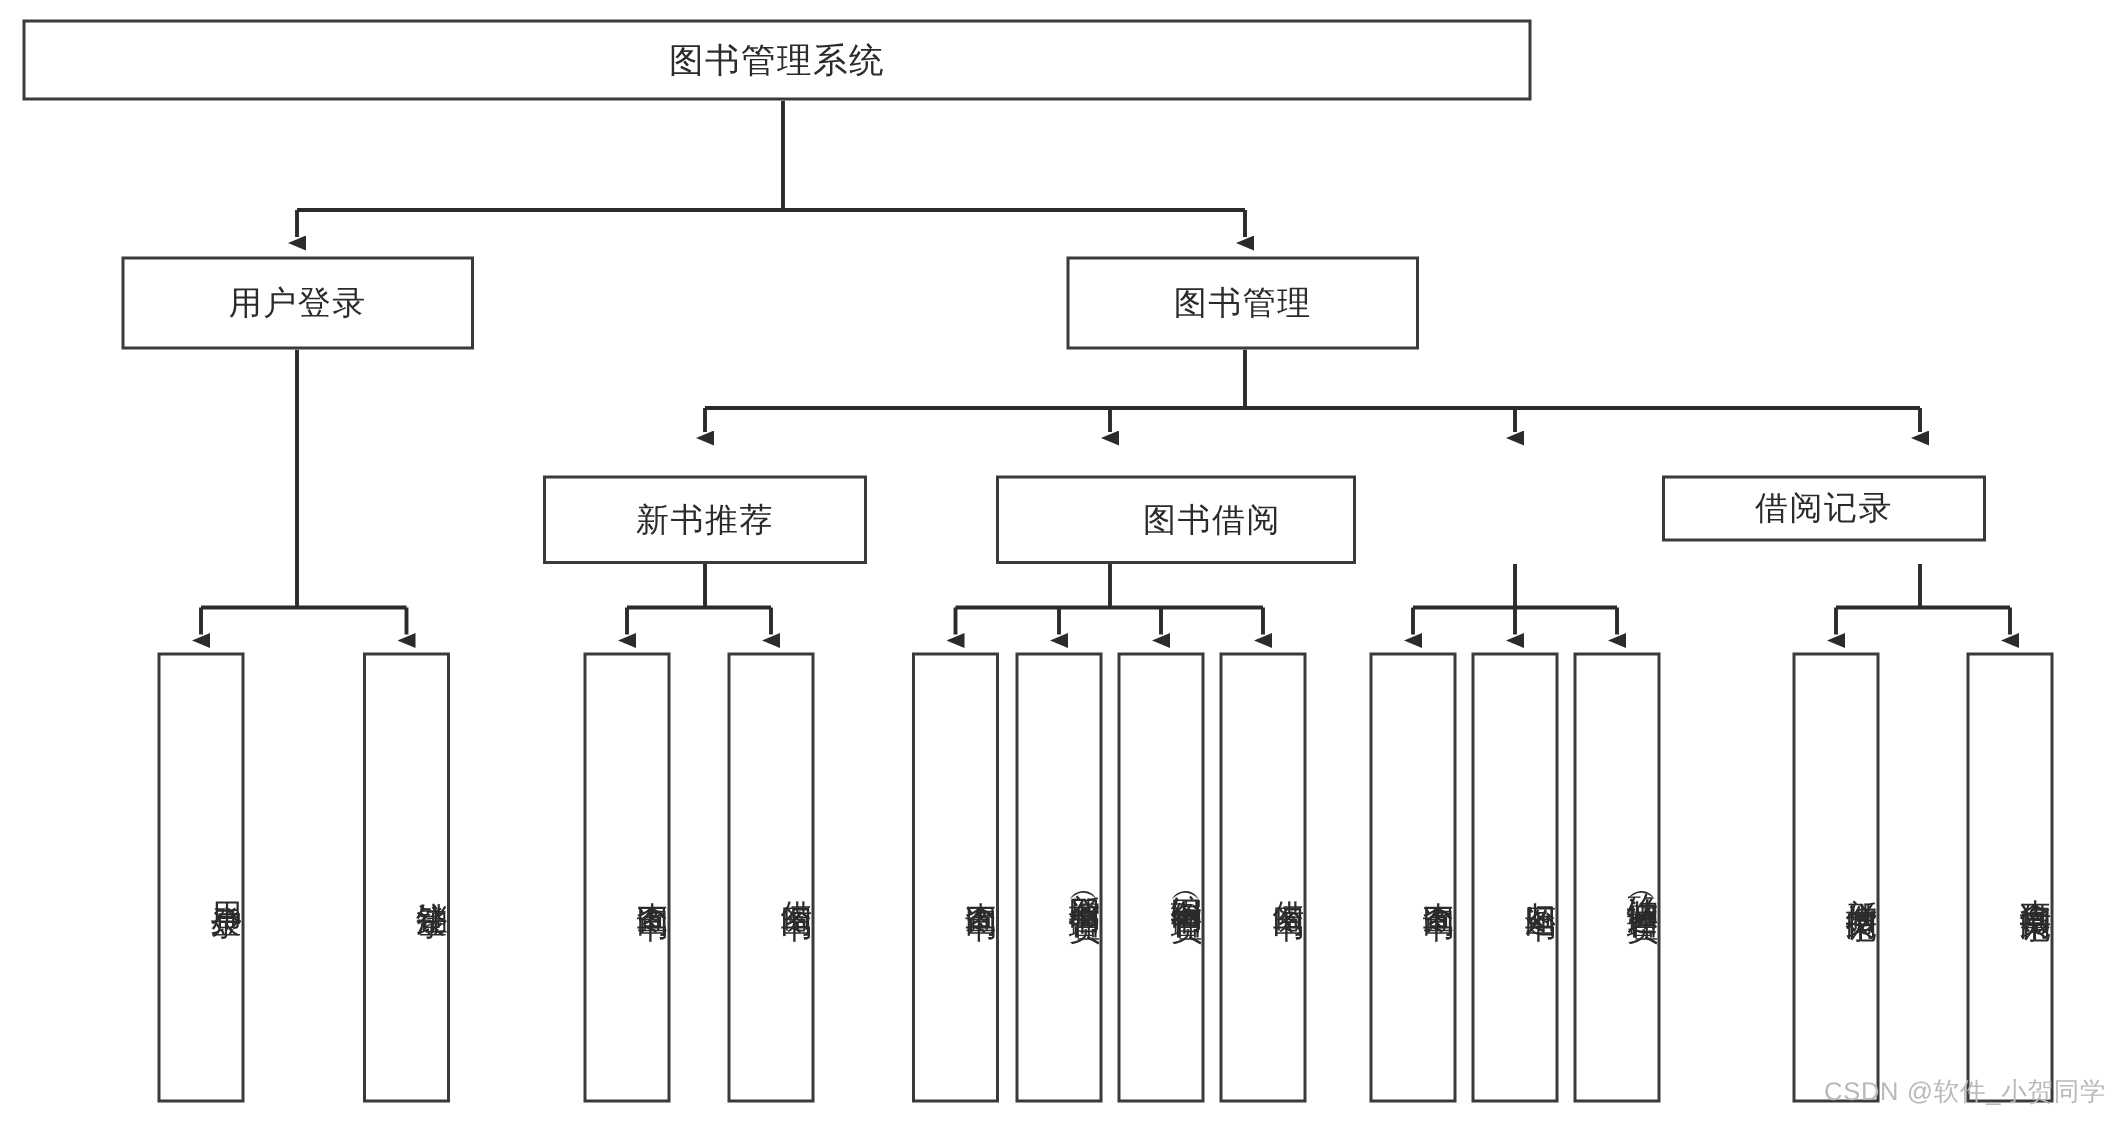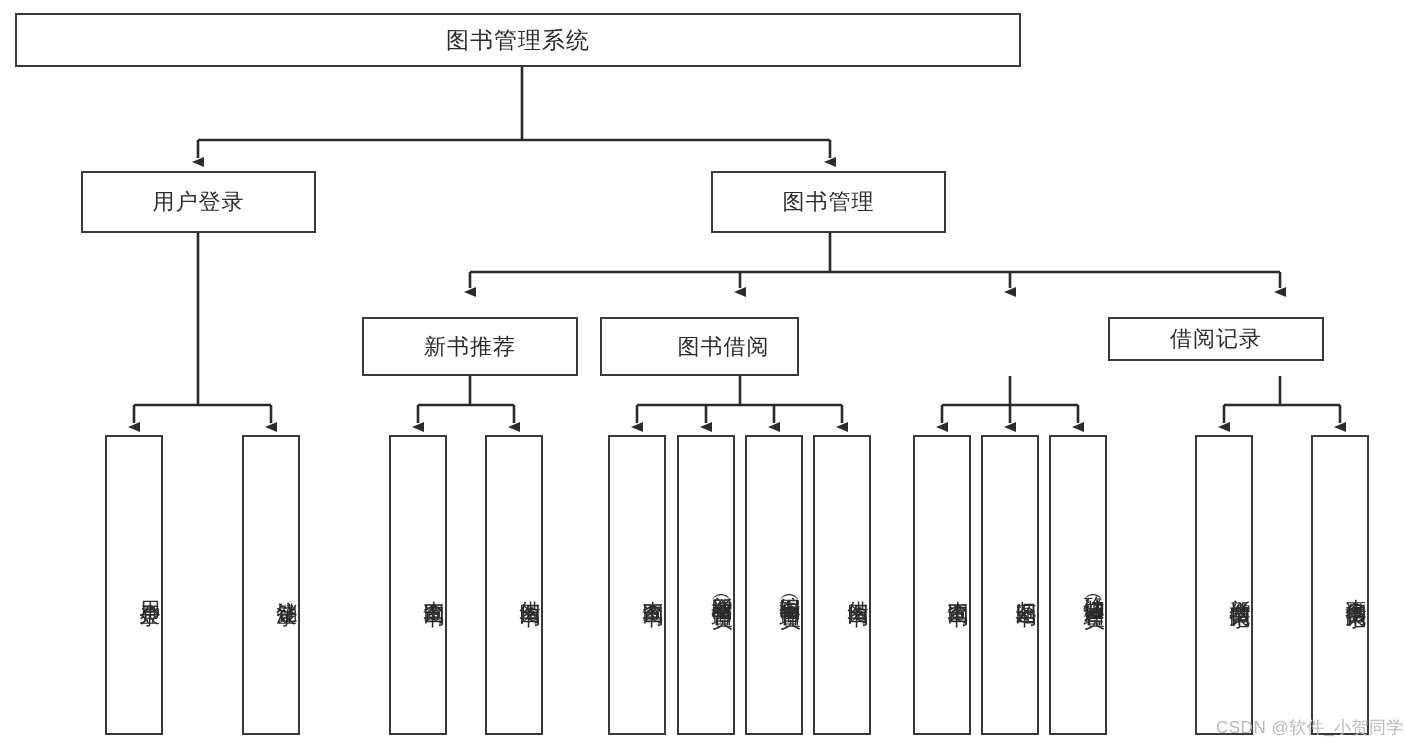--- a/index.html
+++ b/index.html
@@ -128,21 +128,21 @@
   <div class="node h" style="left:81px; top:171px; width:235px; height:62px;">
     <span>用户登录</span>
   </div>
   <div class="node h" style="left:711px; top:171px; width:235px; height:62px;text-align:right;">
     <span>图书管理</span>
   </div>
 
   <div class="node h" style="left:362px; top:317px; width:216px; height:59px;">
     <span>新书推荐</span>
   </div>
-  <div class="node h" style="left:600px; top:317px; width:199px; height:59px;padding-left:48px;">
+  <div class="node h" style="left:664px; top:317px; width:240px; height:59px;padding-left:48px;">
     <span>图书借阅</span>
   </div>
   <div class="node h" style="left:1108px; top:317px; width:216px; height:44px;">
     <span>借阅记录</span>
   </div>
 
   <div class="node v" style="left:105px; top:435px; width:58px; height:300px;">
     <span class="vlabel">用户登录</span>
   </div>
   <div class="node v" style="left:242px; top:435px; width:58px; height:300px;">

